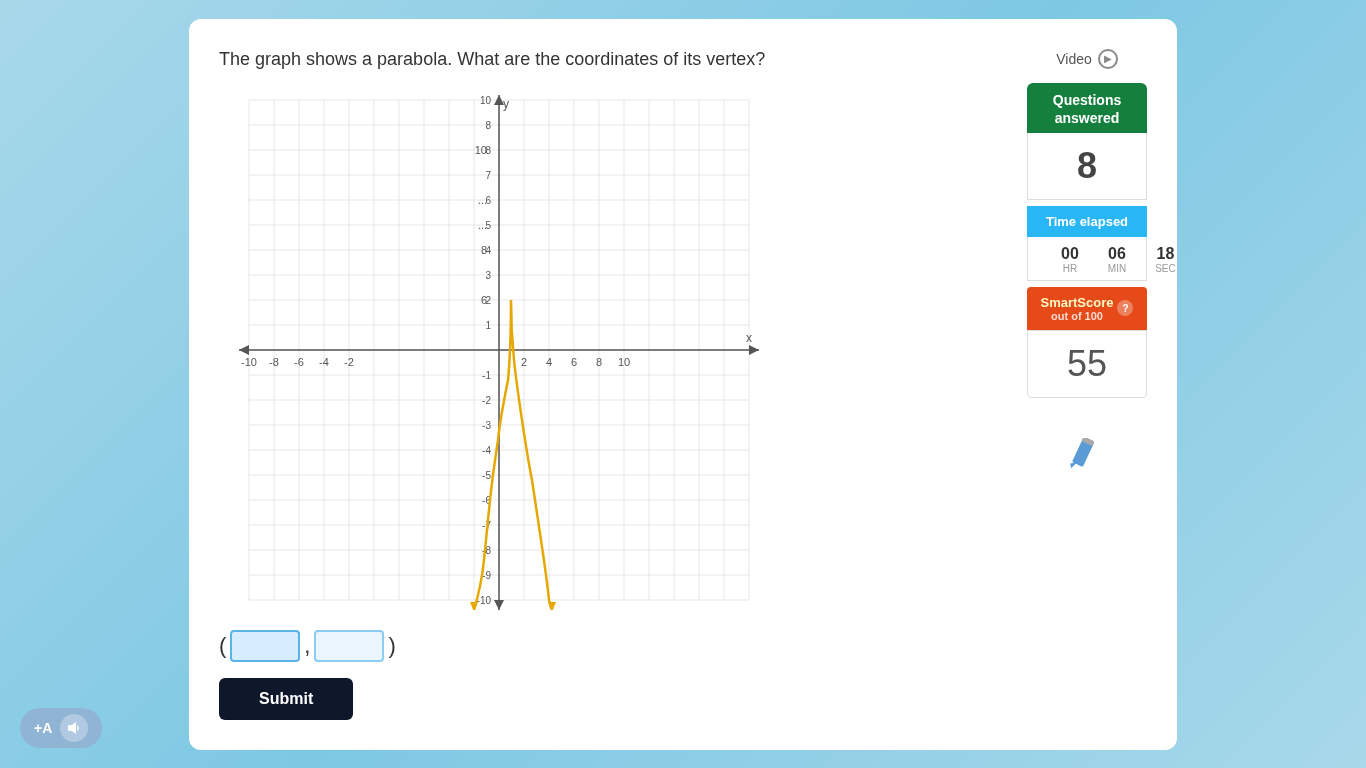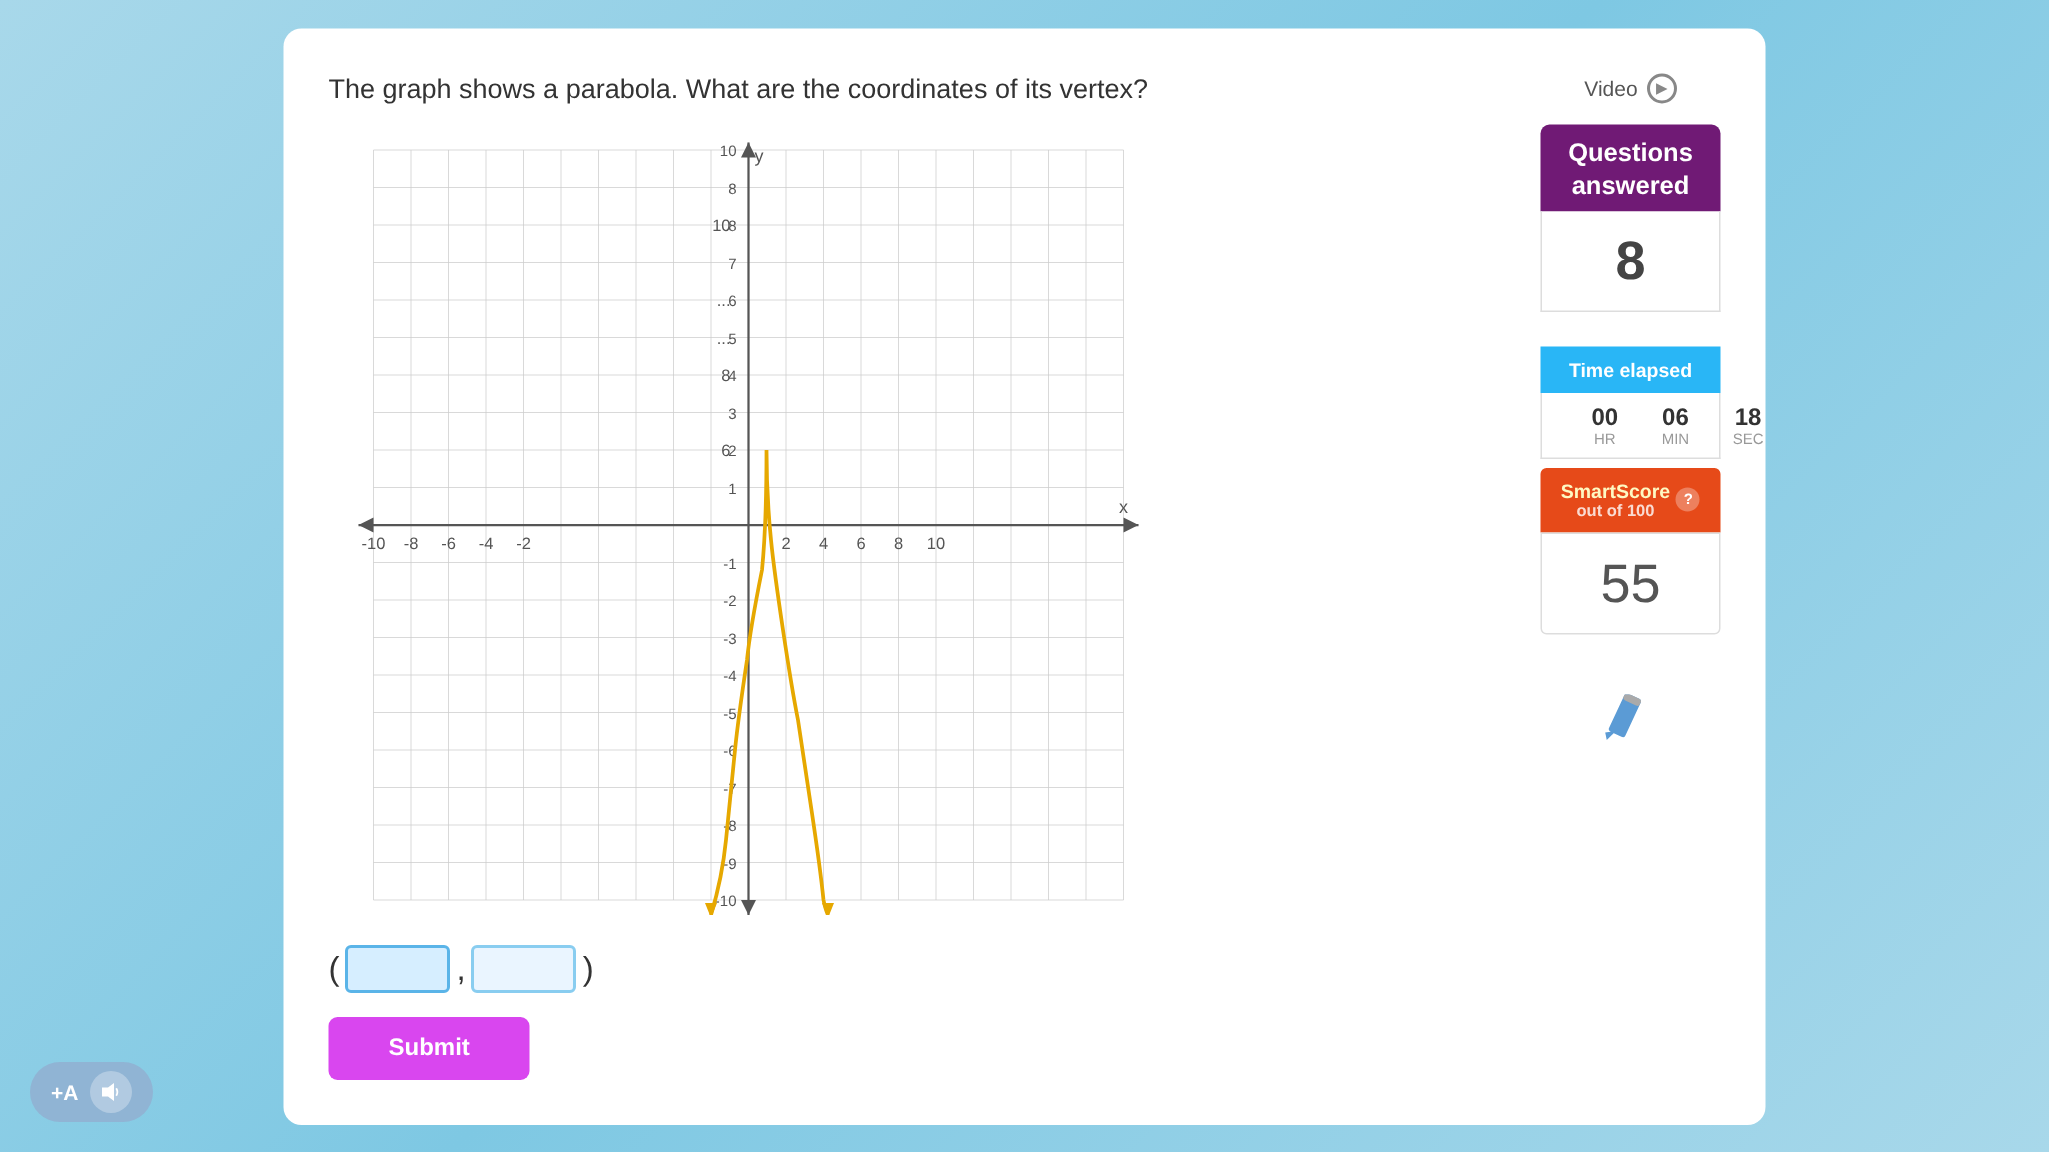--- a/index.html
+++ b/index.html
@@ -52,21 +52,21 @@
       padding: 4px 8px;
       font-size: 16px;
       outline: none;
       background: #eaf5ff;
     }
     .coord-input:first-of-type {
       background: #d6eeff;
       border-color: #5ab4e8;
     }
     .submit-btn {
-      background: #d946ef;
+      background: #0f172a;
       color: white;
       border: none;
       border-radius: 6px;
       padding: 12px 40px;
       font-size: 16px;
       cursor: pointer;
       margin-top: 16px;
       font-weight: bold;
     }
     .video-link {
@@ -84,47 +84,47 @@
       height: 20px;
       border: 2px solid #888;
       border-radius: 50%;
       display: flex;
       align-items: center;
       justify-content: center;
       font-size: 10px;
       color: #888;
     }
     .questions-answered-box {
-      background: #701a75;
+      background: #15803d;
       color: white;
       text-align: center;
       padding: 8px 6px 6px;
       border-radius: 6px 6px 0 0;
-      font-size: 17px;
+      font-size: 14px;
       font-weight: bold;
       line-height: 1.3;
     }
     .questions-count-box {
       background: white;
       border: 1px solid #ddd;
       border-top: none;
       text-align: center;
       padding: 12px 6px;
       font-size: 36px;
       font-weight: bold;
       color: #444;
     }
     .time-elapsed-box {
       background: #29b6f6;
       color: white;
       text-align: center;
       padding: 8px 6px 6px;
       font-size: 13px;
       font-weight: bold;
-      margin-top: 23px;
+      margin-top: 6px;
       line-height: 1.3;
     }
     .time-display {
       background: white;
       border: 1px solid #ddd;
       border-top: none;
       display: flex;
       justify-content: space-around;
       align-items: flex-start;
       padding: 8px 4px 6px;

